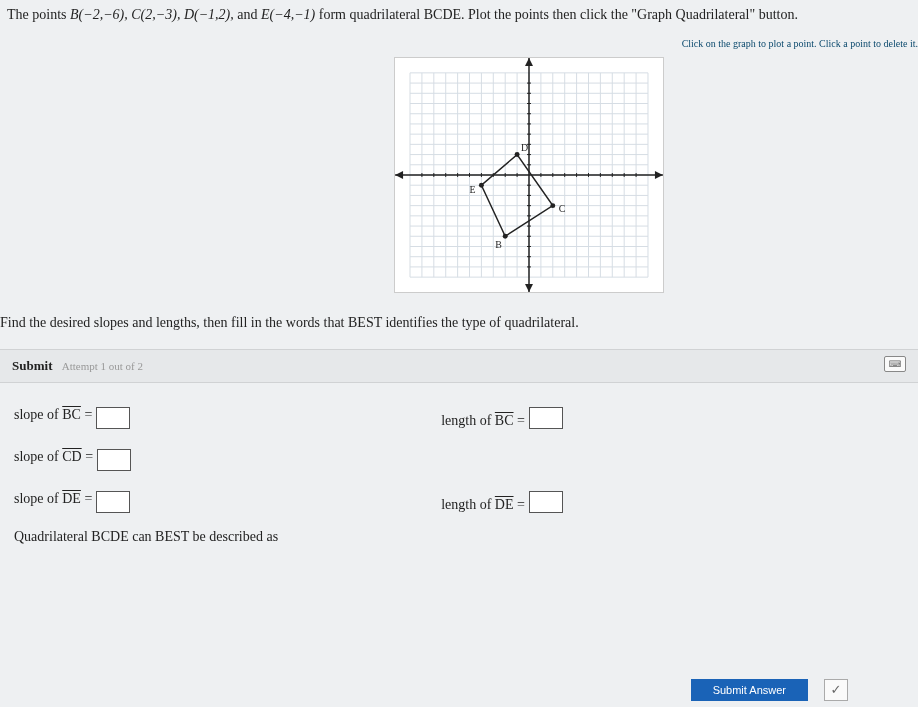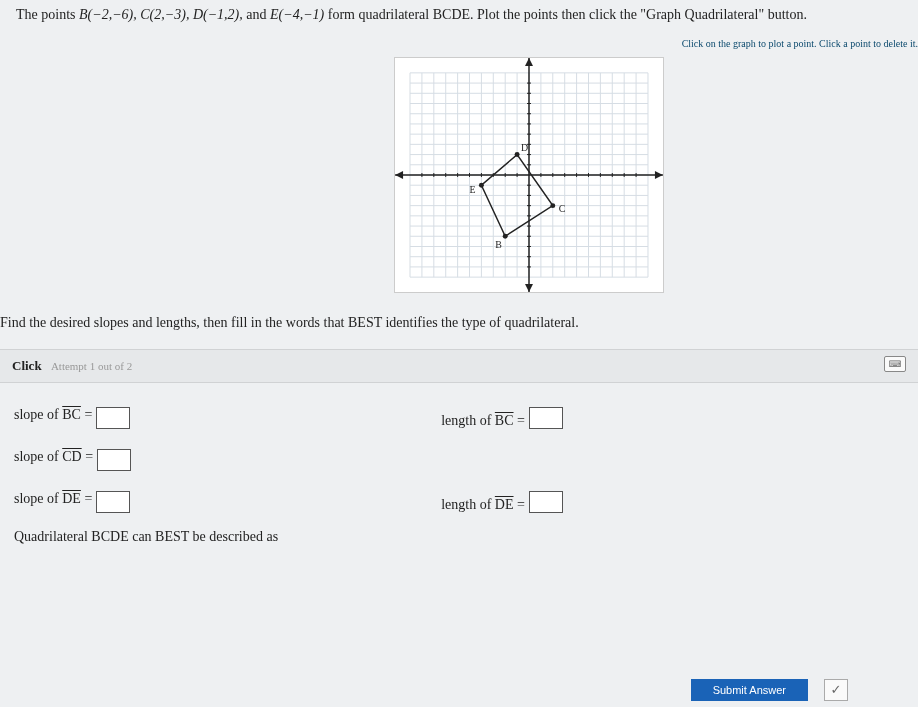--- a/index.html
+++ b/index.html
@@ -6,21 +6,21 @@
   body {
     font-family: Georgia, 'Times New Roman', serif;
     background: #eef0f2;
     color: #222;
     width: 918px;
     height: 707px;
     overflow: hidden;
     position: relative;
   }
   .question-text {
-    padding: 6px 10px 4px 16px;
+    padding: 6px 10px 4px 7px;
     font-size: 14px;
     line-height: 1.3;
   }
   .instruction-text {
     text-align: right;
     font-size: 10px;
     color: #0c4a6e;
     margin-top: 10px;
     margin-bottom: 8px;
     margin-left: 140px;
@@ -235,21 +235,21 @@
         <text x="127" y="93.4" class="pt-label">D</text>
         <circle cx="87" cy="128.3" r="2.5" fill="#222"></circle>
         <text x="75" y="136.3" class="pt-label">E</text>
       </g>
   </svg>
 </div>
 
 <div class="find-text">Find the desired slopes and lengths, then fill in the words that BEST identifies the type of quadrilateral.</div>
 
 <div class="answer-bar">
-  <b>Click</b>
+  <b>Submit</b>
   <span class="attempt">Attempt 1 out of 2</span>
   <div class="keypad-icon">⌨</div>
 </div>
 
 <div class="answers-region">
 
   <div class="row">
     <div class="col-left">
       <span class="label">
         <span>slope of </span><span class="seg">BC</span><span> =</span>

